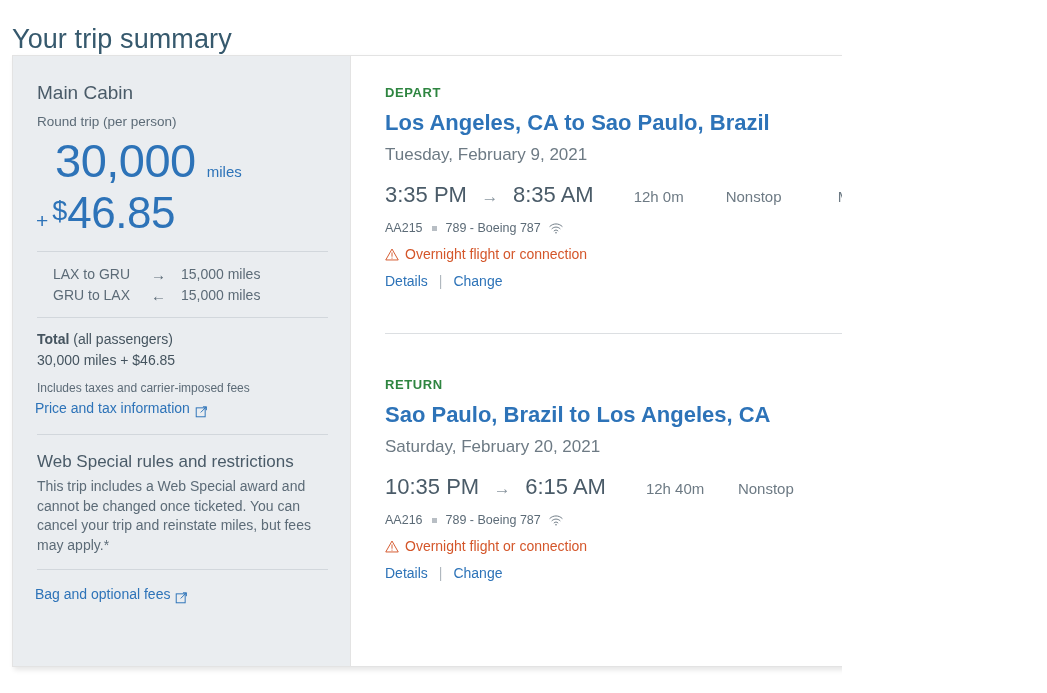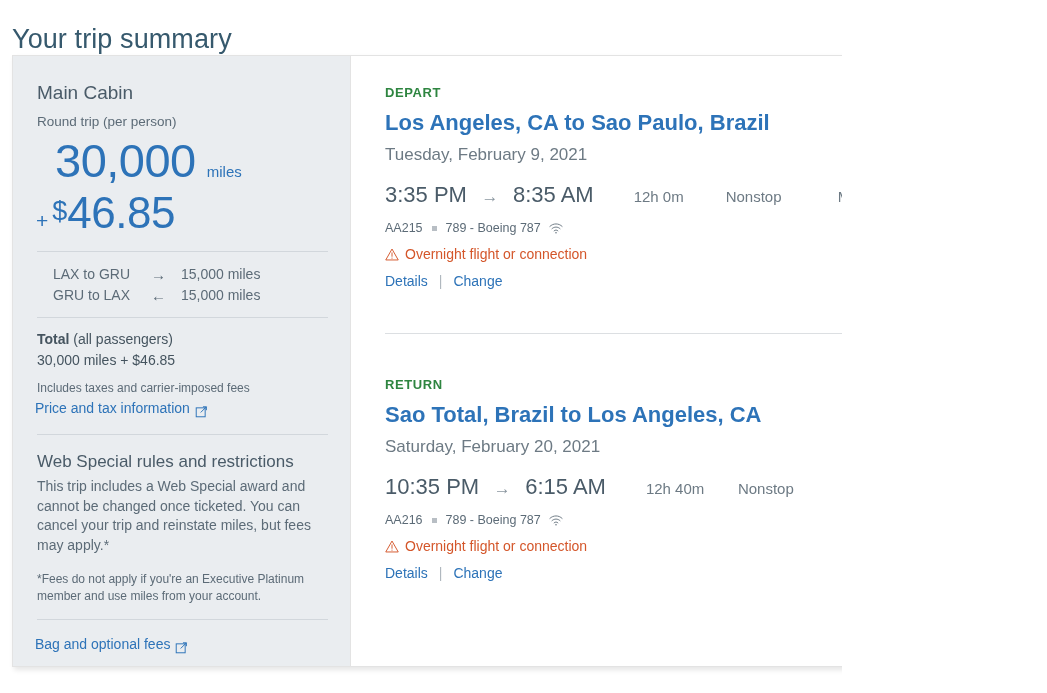--- a/index.html
+++ b/index.html
@@ -372,21 +372,20 @@
             <path d="M7 9.2L14 2.2" stroke="#2d73b8" stroke-width="1.2"></path>
             <path d="M9.8 2.2H14V6.4" stroke="#2d73b8" stroke-width="1.2" fill="none"></path>
           </svg>
         </span>
       </a>
 
       <hr class="hr hr-3">
 
       <div class="rules-title">Web Special rules and restrictions</div>
       <div class="rules-body">This trip includes a Web Special award and cannot be changed once ticketed. You can cancel your trip and reinstate miles, but fees may apply.*</div>
-      <div class="rules-footnote">*Fees do not apply if you're an Executive Platinum member and use miles from your account.</div>
 
       <hr class="hr hr-4">
 
       <a class="link">
         <span>Bag and optional fees</span>
         <span class="ext-icon">
           <svg width="13" height="13" viewBox="0 0 16 16" fill="none" xmlns="http://www.w3.org/2000/svg">
             <rect x="1.5" y="3.5" width="11" height="11" stroke="#2d73b8" stroke-width="1.2"></rect>
             <path d="M7 9.2L14 2.2" stroke="#2d73b8" stroke-width="1.2"></path>
             <path d="M9.8 2.2H14V6.4" stroke="#2d73b8" stroke-width="1.2" fill="none"></path>
@@ -441,21 +440,21 @@
           <a>Details</a>
           <span class="pipe">|</span>
           <a>Change</a>
         </div>
       </div>
 
       <hr class="slice-divider">
 
       <div class="slice">
         <div class="slice-label">RETURN</div>
-        <div class="slice-route">Sao Total, Brazil to Los Angeles, CA</div>
+        <div class="slice-route">Sao Paulo, Brazil to Los Angeles, CA</div>
         <div class="slice-date">Saturday, February 20, 2021</div>
 
         <div class="slice-times">
           <span class="t-depart">10:35 PM</span>
           <span class="t-arrowbox">→</span>
           <span class="t-arrive">6:15 AM</span>
           <span class="t-duration">12h 40m</span>
           <span class="t-stops">Nonstop</span>
           <span class="t-cabin">Main Cabin</span>
         </div>

